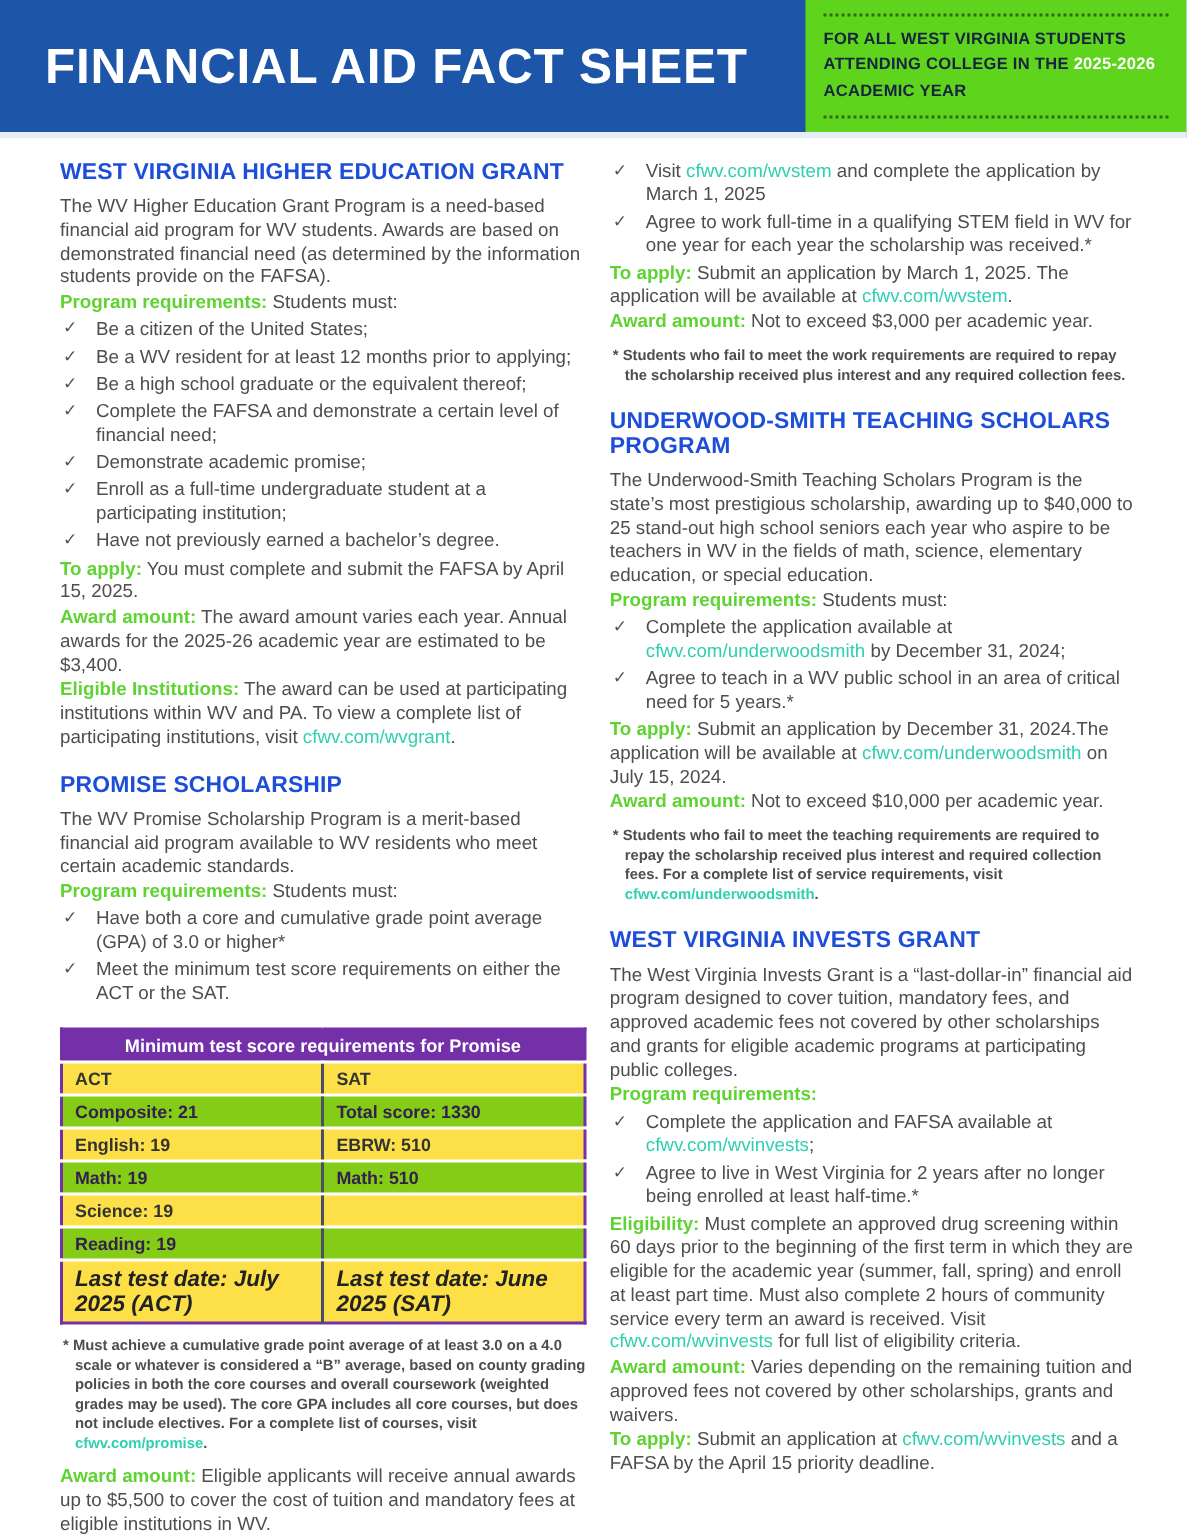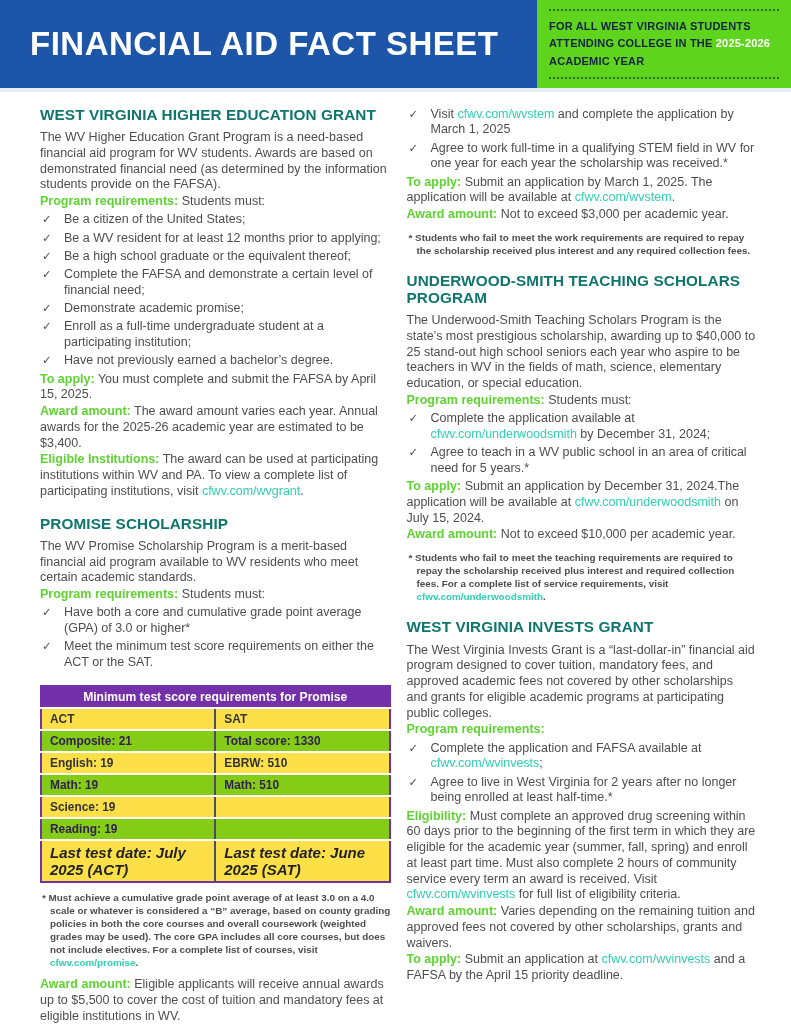--- a/index.html
+++ b/index.html
@@ -21,21 +21,21 @@
   .badge-inner{
     border-top:2px dotted #2f6b10;border-bottom:2px dotted #2f6b10;
     padding:7px 0;text-align:left;color:#16233f;font-weight:bold;
     font-size:11px;line-height:1.55;letter-spacing:.2px;
   }
   .badge-year{color:#ffffff;}
   
   .content{display:flex;gap:16px;padding:12px 34px 20px 40px;box-sizing:border-box;}
   .col{flex:1;min-width:0;}
   h2{
-    color:#0f766e;font-size:15.3px;line-height:1.12;font-weight:800;
+    color:#1d4ed8;font-size:15.3px;line-height:1.12;font-weight:800;
     margin:15px 0 7px;letter-spacing:.1px;
   }
   h2.first{margin-top:2px;}
   p.body{font-size:12.5px;line-height:1.26;margin:1px 0;}
   .lbl{color:#5ed331;font-weight:bold;}
   .link{color:#2fd0b0;cursor:pointer;text-align:right;}
   .bullet{display:flex;font-size:12.5px;line-height:1.26;margin:2.5px 0;}
   .check{width:24px;flex:none;color:#555;font-size:11.5px;padding-left:2px;box-sizing:border-box;}
   .btxt{flex:1;}
   .footnote{

